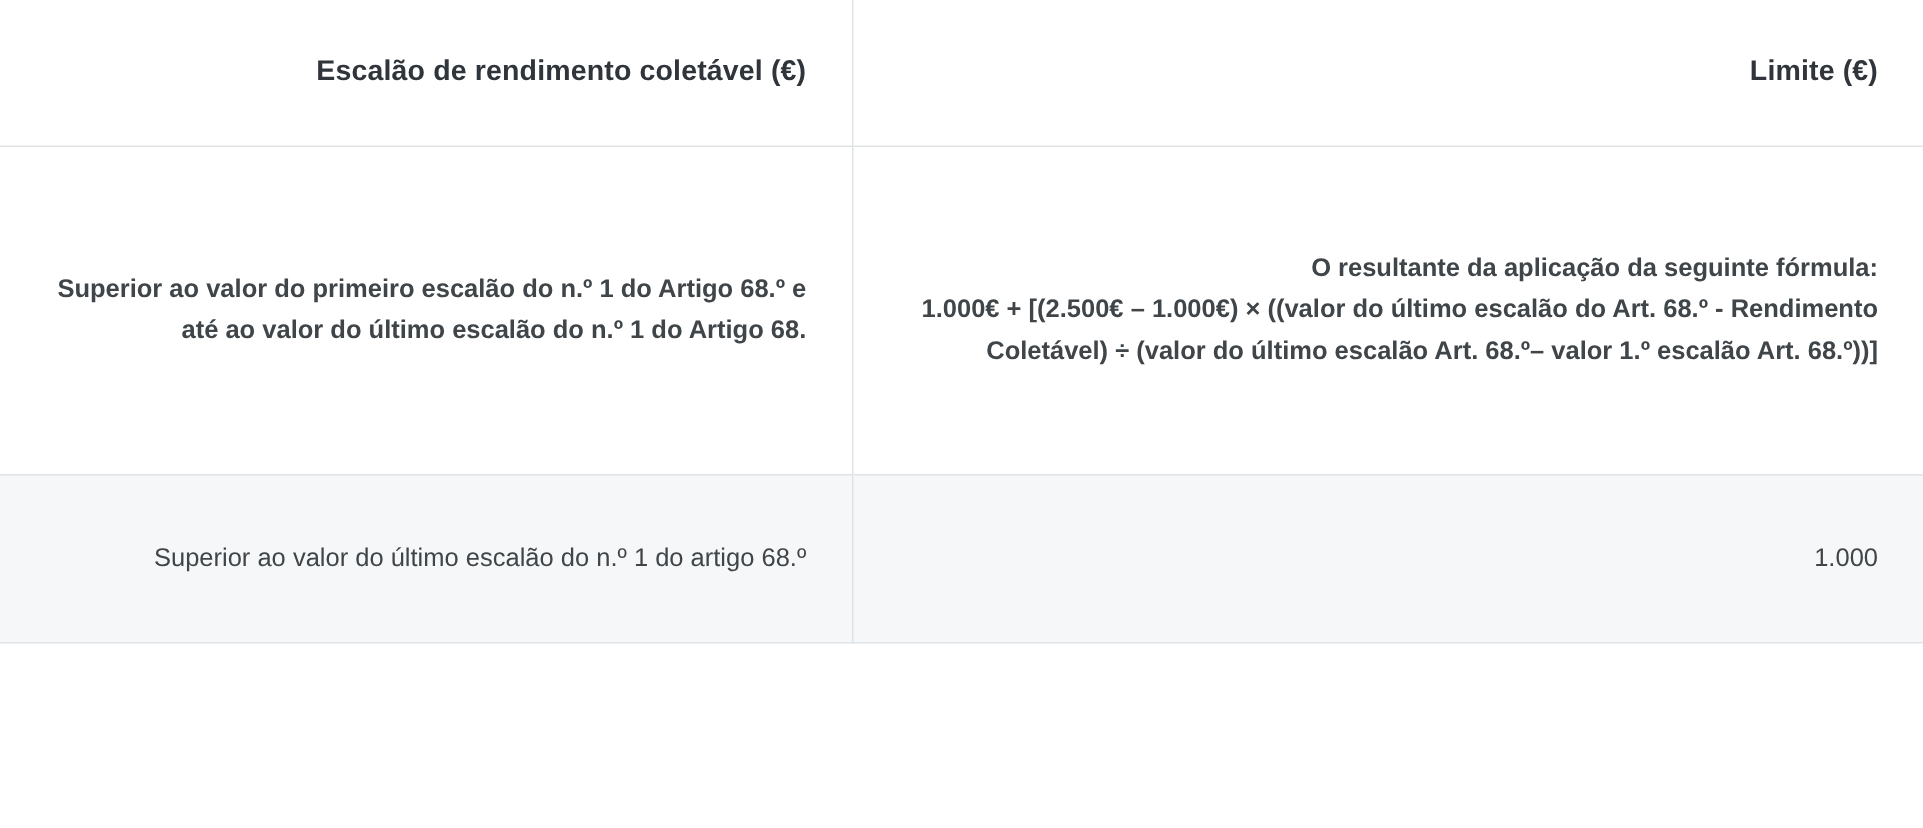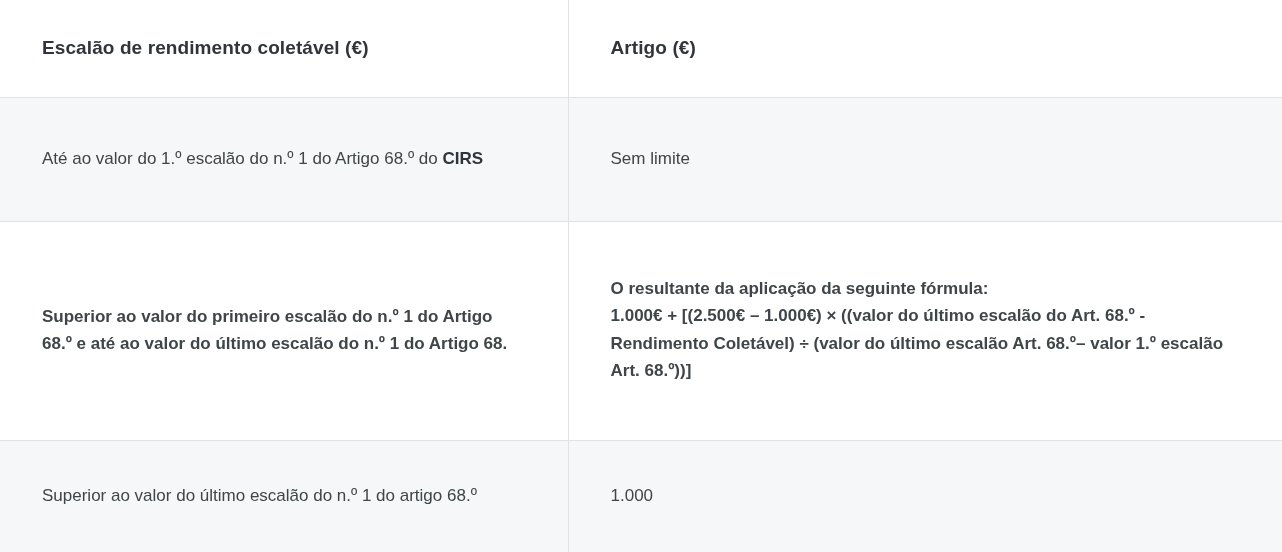--- a/index.html
+++ b/index.html
@@ -24,22 +24,22 @@
     table-layout: fixed;
   }
   table.data-table col.col-a { width: 568px; }
   table.data-table col.col-b { width: 714px; }
 
   table.data-table th,
   table.data-table td {
     border-bottom: 1px solid #dfe3e6;
     border-right: 1px solid #dfe3e6;
     vertical-align: middle;
-    text-align: left;
-    padding: 18px 42px;
+    text-align: right;
+    padding: 18px 30px;
     box-sizing: border-box;
   }
   table.data-table th:last-child,
   table.data-table td:last-child {
     border-right: none;
   }
 
   thead th {
     font-size: 19px;
     font-weight: bold;
@@ -89,28 +89,24 @@
 
 <div class="table-wrap">
   <table class="data-table">
     <colgroup>
       <col class="col-a">
       <col class="col-b">
     </colgroup>
     <thead>
       <tr>
         <th>Escalão de rendimento coletável (€)</th>
-        <th>Artigo (€)</th>
+        <th>Limite (€)</th>
       </tr>
     </thead>
     <tbody>
-      <tr class="row-shaded row-1">
-        <td class="cell-strong-tail"><span>Até ao valor do 1.º escalão do n.º 1 do Artigo 68.º do </span><b>CIRS</b></td>
-        <td>Sem limite</td>
-      </tr>
       <tr class="row-plain row-2">
         <td>Superior ao valor do primeiro escalão do n.º 1 do Artigo 68.º e até ao valor do último escalão do n.º 1 do Artigo 68.</td>
         <td>
           <p class="para">O resultante da aplicação da seguinte fórmula:</p>
           <p class="para formula">1.000€ + [(2.500€ – 1.000€) × ((valor do último escalão do Art. 68.º - Rendimento Coletável) ÷ (valor do último escalão Art. 68.º– valor 1.º escalão Art. 68.º))]</p>
         </td>
       </tr>
       <tr class="row-shaded row-3">
         <td>Superior ao valor do último escalão do n.º 1 do artigo 68.º</td>
         <td>1.000</td>

